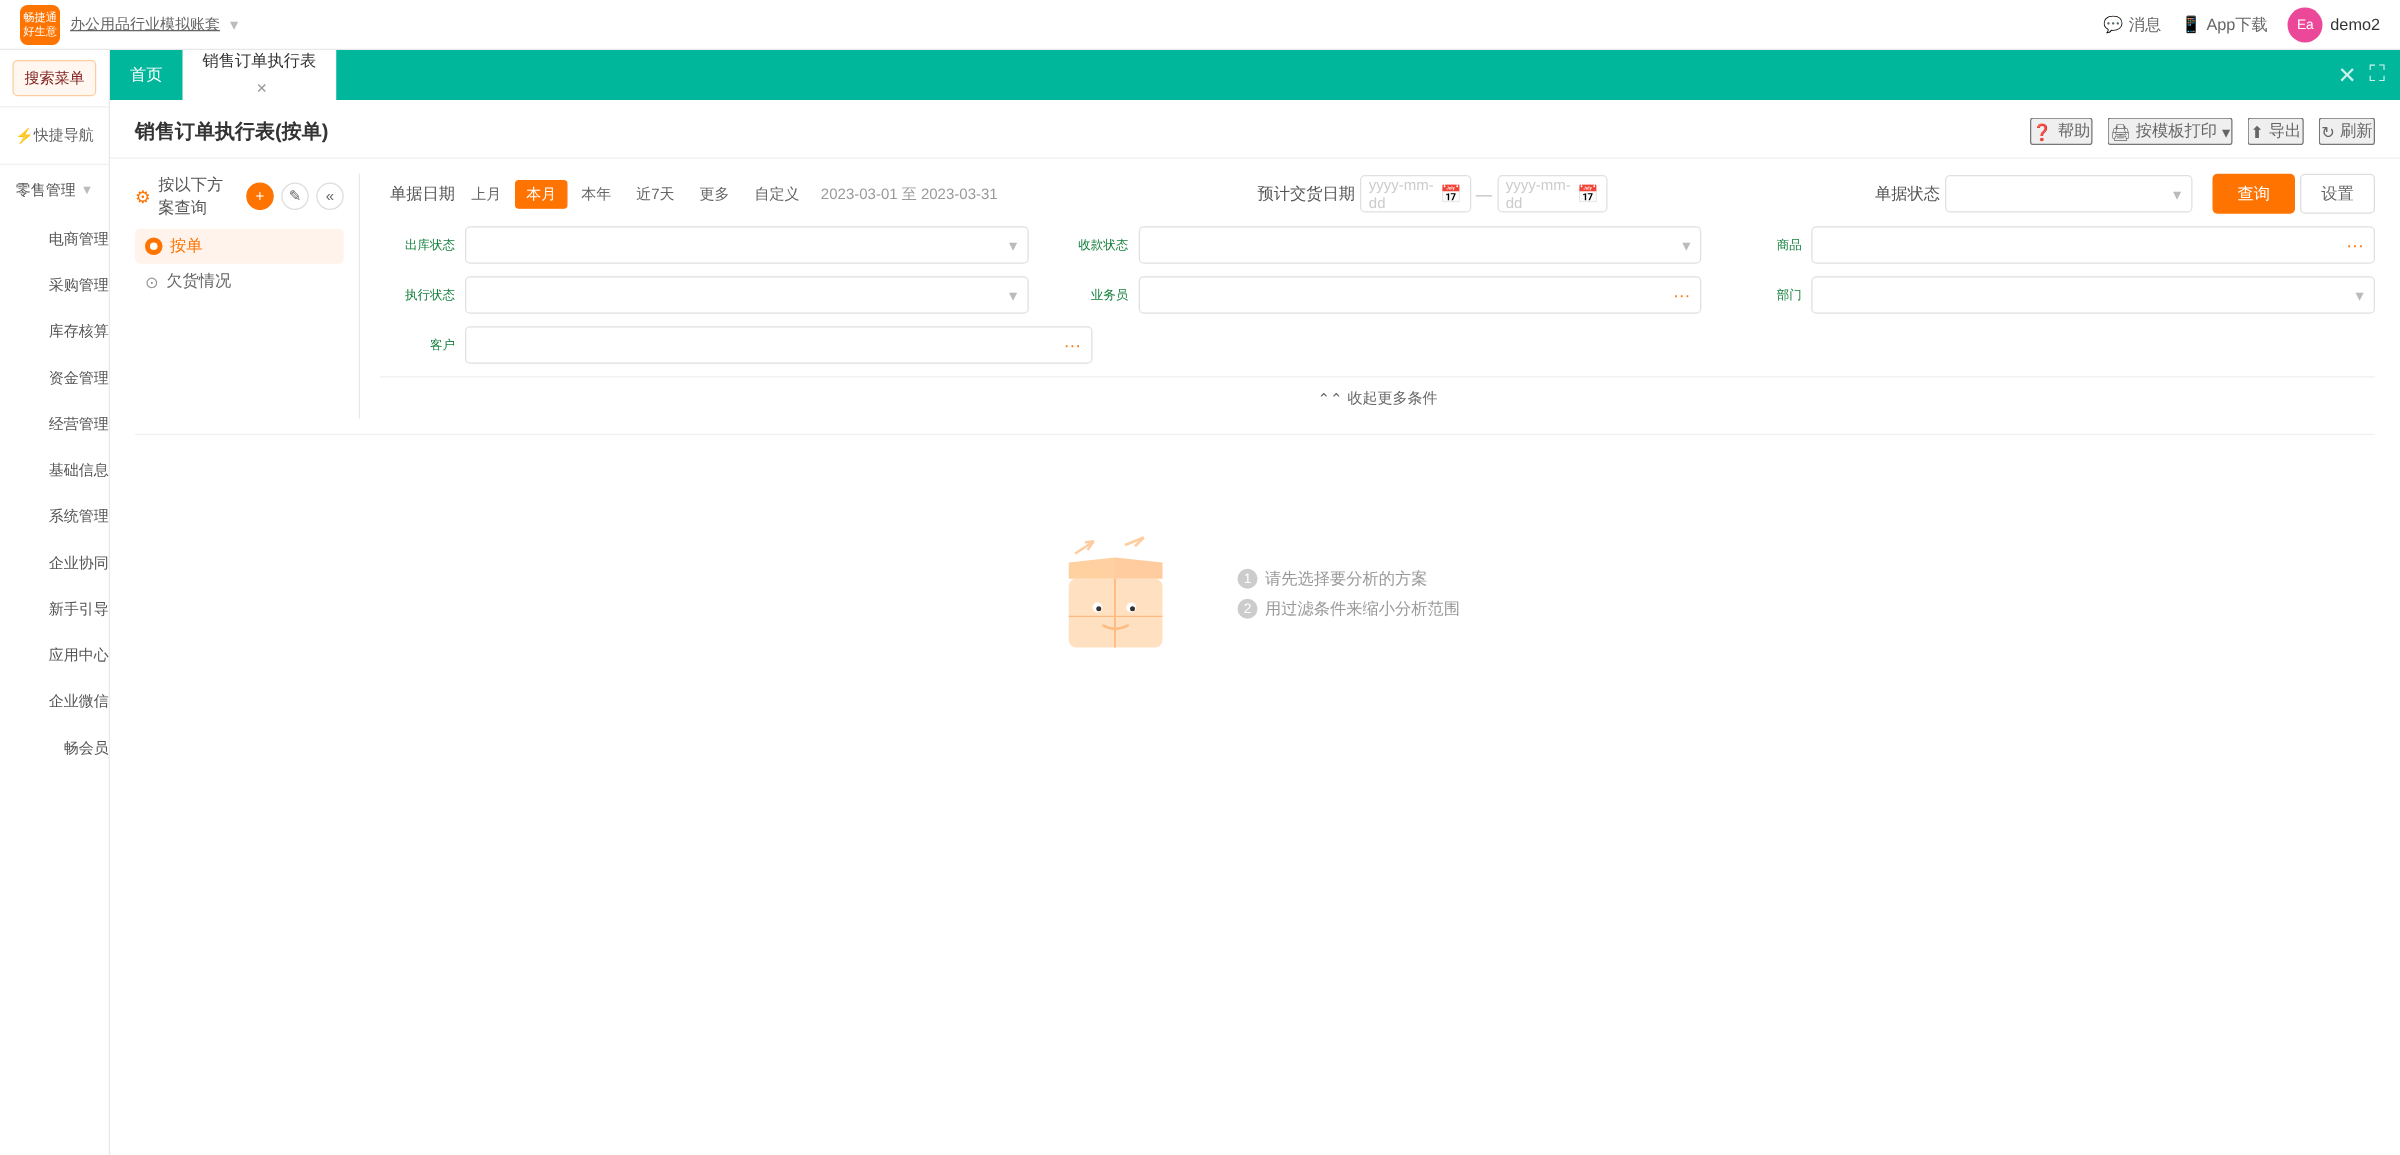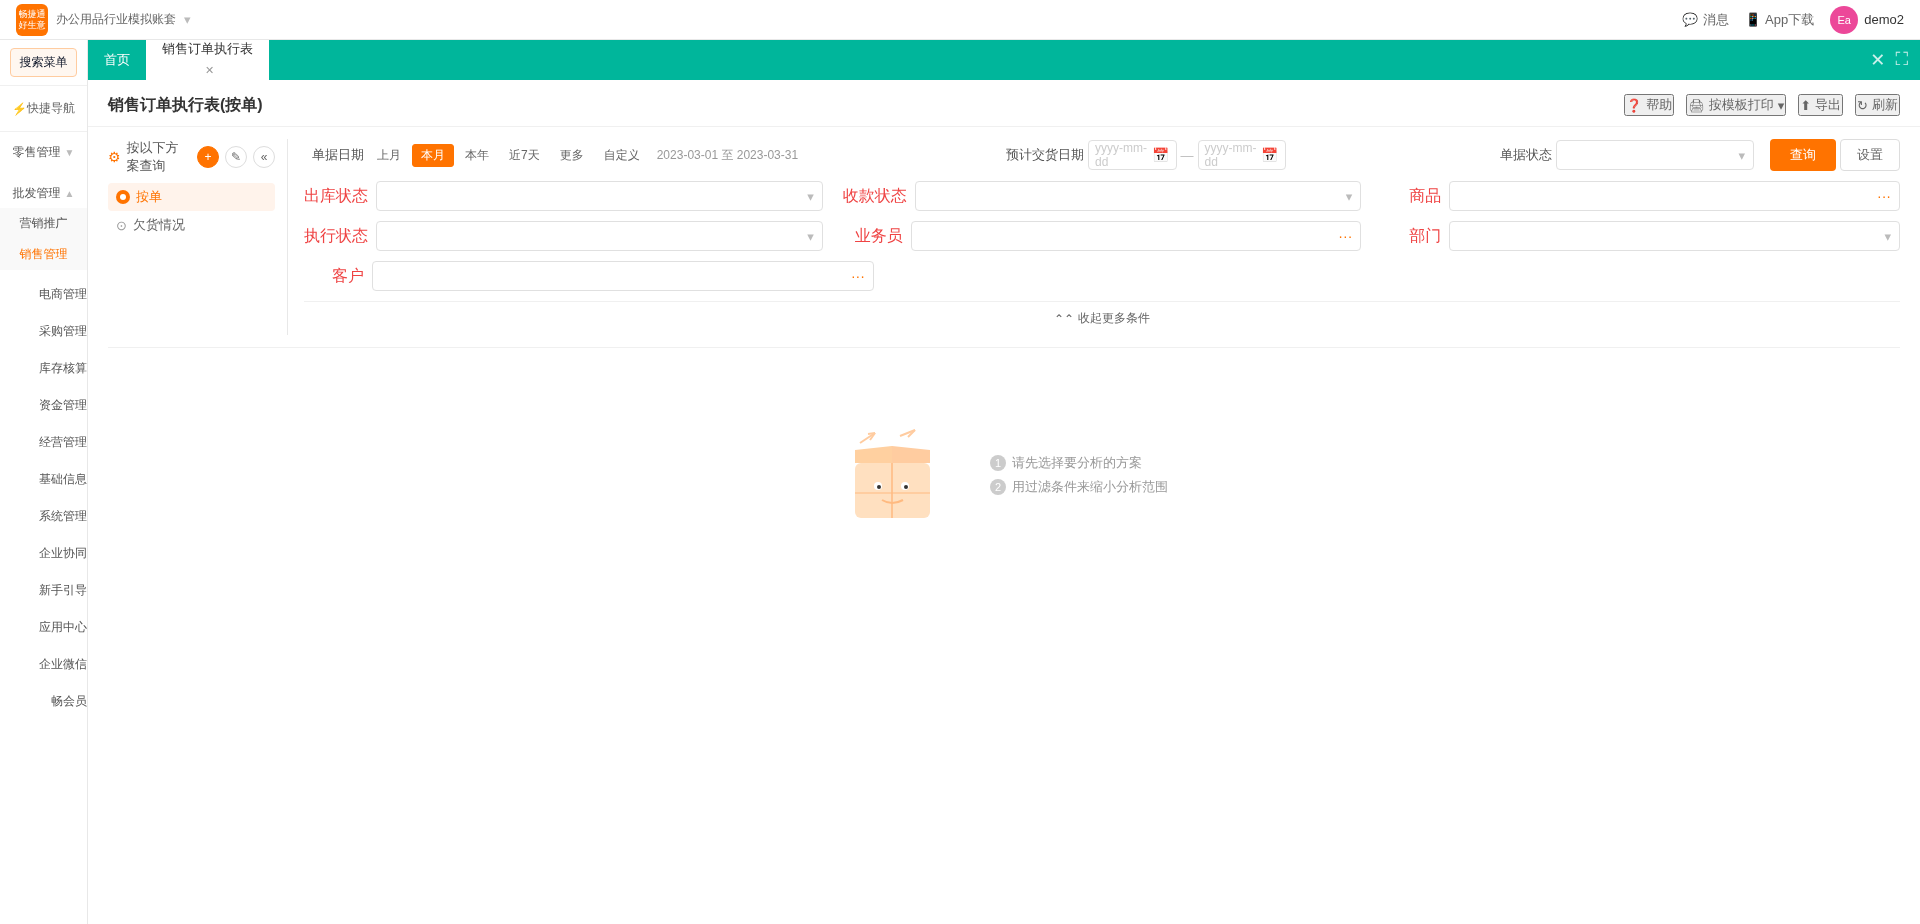--- a/index.html
+++ b/index.html
@@ -4,31 +4,31 @@
   <style>
     * { box-sizing: border-box; margin: 0; padding: 0; }
     body { font-family: 'Microsoft YaHei', Arial, sans-serif; font-size: 13px; background: #f5f5f5; color: #333; overflow: hidden; height: 924px; }
 
     
     .app-container { display: flex; flex-direction: column; height: 924px; }
     .top-bar { height: 40px; background: #fff; display: flex; align-items: center; justify-content: space-between; padding: 0 16px; border-bottom: 1px solid #e8e8e8; }
     .top-bar-left { display: flex; align-items: center; gap: 8px; }
     .logo { width: 32px; height: 32px; background: #ff7300; border-radius: 6px; display: flex; align-items: center; justify-content: center; }
     .logo-text { color: #fff; font-size: 9px; text-align: center; line-height: 1.2; }
-    .app-title { font-size: 12px; color: #666; }
+    .app-title { font-size: 12px; color: #666; text-decoration: underline; }
     .top-bar-right { display: flex; align-items: center; gap: 16px; }
     .top-bar-icon { display: flex; align-items: center; gap: 4px; color: #666; font-size: 13px; cursor: pointer; }
     .user-avatar { width: 28px; height: 28px; border-radius: 50%; background: #ec4899; display: flex; align-items: center; justify-content: center; color: #fff; font-size: 11px; }
 
     .main-layout { display: flex; flex: 1; overflow: hidden; }
 
     
     .sidebar { width: 88px; background: #fff; border-right: 1px solid #e8e8e8; display: flex; flex-direction: column; overflow-y: auto; }
     .sidebar-search { padding: 8px 10px; border-bottom: 1px solid #f0f0f0; }
-    .sidebar-search-btn { width: 100%; padding: 5px 4px; background: #fff7f0; border: 1px solid #ffcca0; border-radius: 4px; color: #0f172a; font-size: 12px; cursor: pointer; text-align: center; }
+    .sidebar-search-btn { width: 100%; padding: 5px 4px; background: #fff7f0; border: 1px solid #ffcca0; border-radius: 4px; color: #7f1d1d; font-size: 12px; cursor: pointer; text-align: center; }
     .sidebar-nav { padding: 6px 0; border-bottom: 1px solid #f0f0f0; }
     .sidebar-nav-item { display: flex; align-items: center; justify-content: center; padding: 8px 6px; font-size: 12px; color: #666; cursor: pointer; }
     .sidebar-menu { flex: 1; }
     .sidebar-item { padding: 10px 0; text-align: right; font-size: 12px; color: #555; cursor: pointer; }
     .sidebar-item .item-label { font-size: 12px; }
     .sidebar-item-with-sub { padding: 6px 0; }
     .sidebar-item-header { display: flex; align-items: center; justify-content: center; gap: 4px; padding: 6px 0; font-size: 12px; color: #555; cursor: pointer; }
     .sidebar-sub-items { background: #f9f9f9; }
     .sidebar-sub-item { padding: 7px 0; text-align: center; font-size: 12px; color: #555; cursor: pointer; }
     .sidebar-sub-item.active { color: #ff7300; }
@@ -71,21 +71,21 @@
     .scheme-item.active { background: #fff3eb; color: #ff7300; }
     .scheme-item .scheme-dot { width: 14px; height: 14px; border-radius: 50%; background: #ff7300; display: flex; align-items: center; justify-content: center; }
     .scheme-item .scheme-dot svg { width: 8px; height: 8px; }
 
     .owe-item { display: flex; align-items: center; gap: 6px; padding: 5px 8px; font-size: 13px; color: #666; cursor: pointer; }
     .owe-icon { color: #999; }
 
     
     .filter-grid { display: grid; grid-template-columns: 1fr 1fr 1fr; gap: 10px 20px; }
     .filter-item { display: flex; align-items: center; gap: 8px; }
-    .filter-label { font-size: 16px; color: #ef4444; white-space: nowrap; min-width: 60px; text-align: right; }
+    .filter-label { font-size: 10px; color: #15803d; white-space: nowrap; min-width: 60px; text-align: right; }
     .filter-control { flex: 1; }
     .filter-select { width: 100%; height: 30px; border: 1px solid #e0e0e0; border-radius: 4px; padding: 0 8px; font-size: 13px; background: #fff; color: #333; display: flex; align-items: center; justify-content: space-between; cursor: pointer; }
     .filter-select-arrow { color: #bbb; }
     .filter-date-range { display: flex; align-items: center; gap: 4px; flex: 1; }
     .filter-date { flex: 1; height: 30px; border: 1px solid #e0e0e0; border-radius: 4px; padding: 0 6px; font-size: 12px; background: #fff; color: #ccc; display: flex; align-items: center; }
     .filter-date-sep { color: #bbb; }
     .filter-cal-icon { color: #bbb; font-size: 14px; }
 
     
     .date-filter-row { display: flex; align-items: center; gap: 4px; }
@@ -158,30 +158,20 @@
         <div class="sidebar-nav-item">
           <span>⚡</span>
           <span style="font-size:12px;">快捷导航</span>
         </div>
       </div>
       <div class="sidebar-menu">
         <div class="sidebar-item-with-sub">
           <div class="sidebar-item-header">
             <span style="font-size:12px;">零售管理</span>
             <span style="font-size:10px;color:#bbb;">▼</span>
-          </div>
-        </div>
-        <div class="sidebar-item-with-sub">
-          <div class="sidebar-item-header">
-            <span style="font-size:12px;">批发管理</span>
-            <span style="font-size:10px;color:#bbb;">▲</span>
-          </div>
-          <div class="sidebar-sub-items">
-            <div class="sidebar-sub-item">营销推广</div>
-            <div class="sidebar-sub-item active" style="color:#ff7300;">销售管理</div>
           </div>
         </div>
         <div class="sidebar-item">
           <div class="item-label">电商管理</div>
         </div>
         <div class="sidebar-item">
           <div class="item-label">采购管理</div>
         </div>
         <div class="sidebar-item">
           <div class="item-label">库存核算</div>

